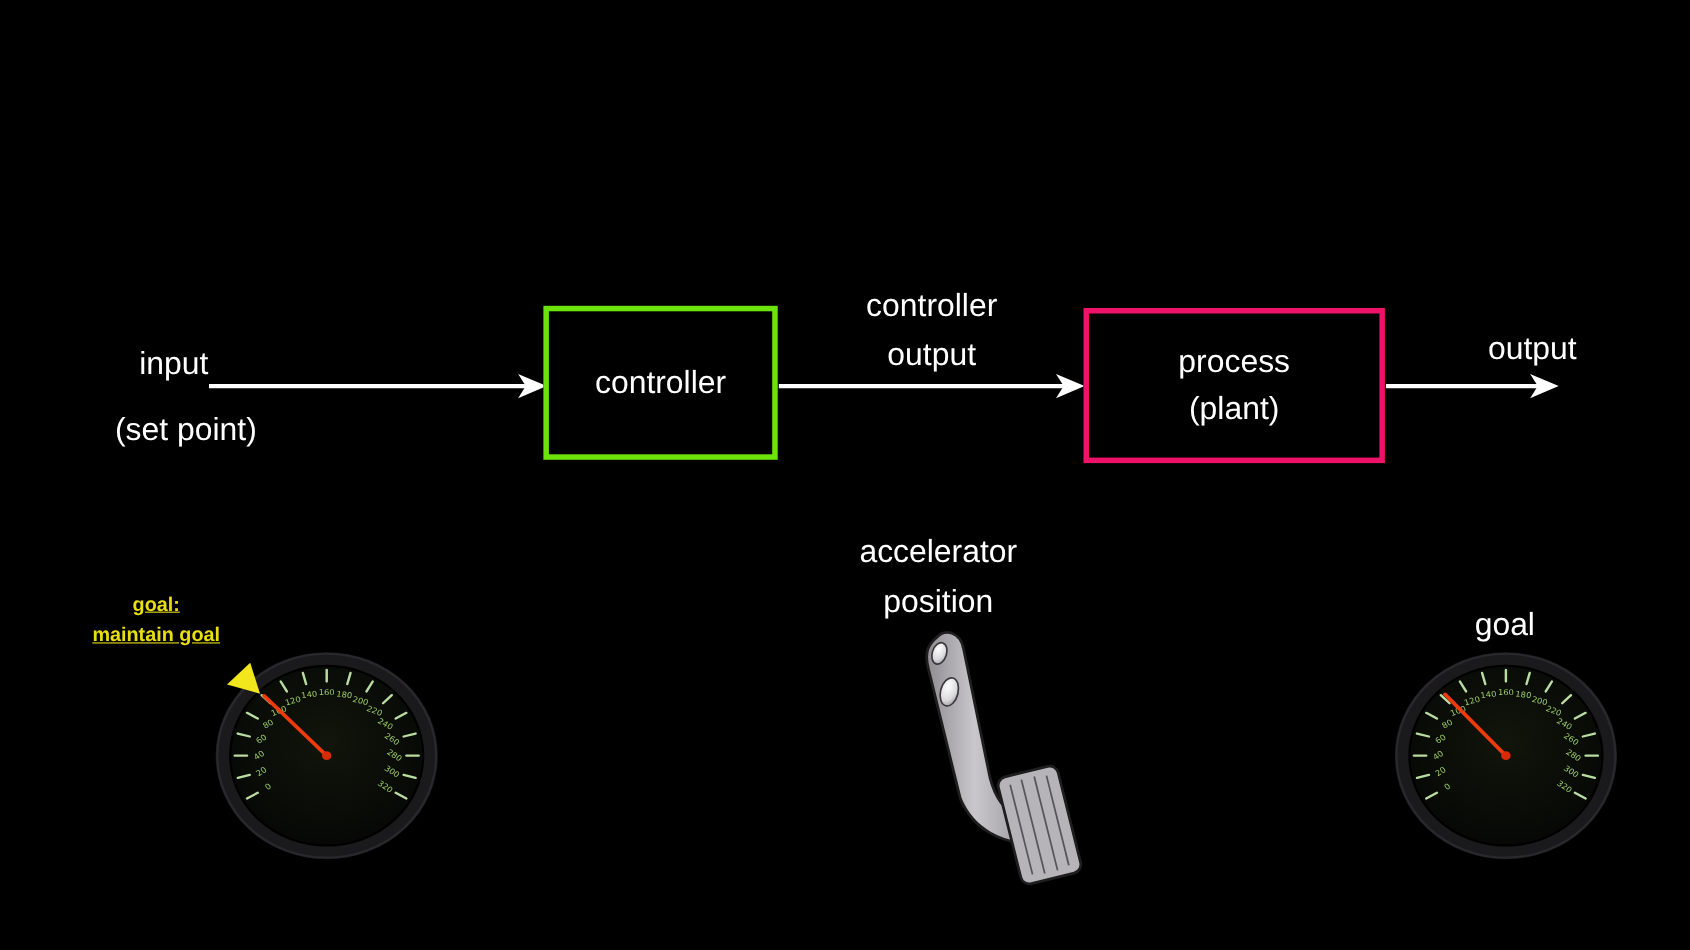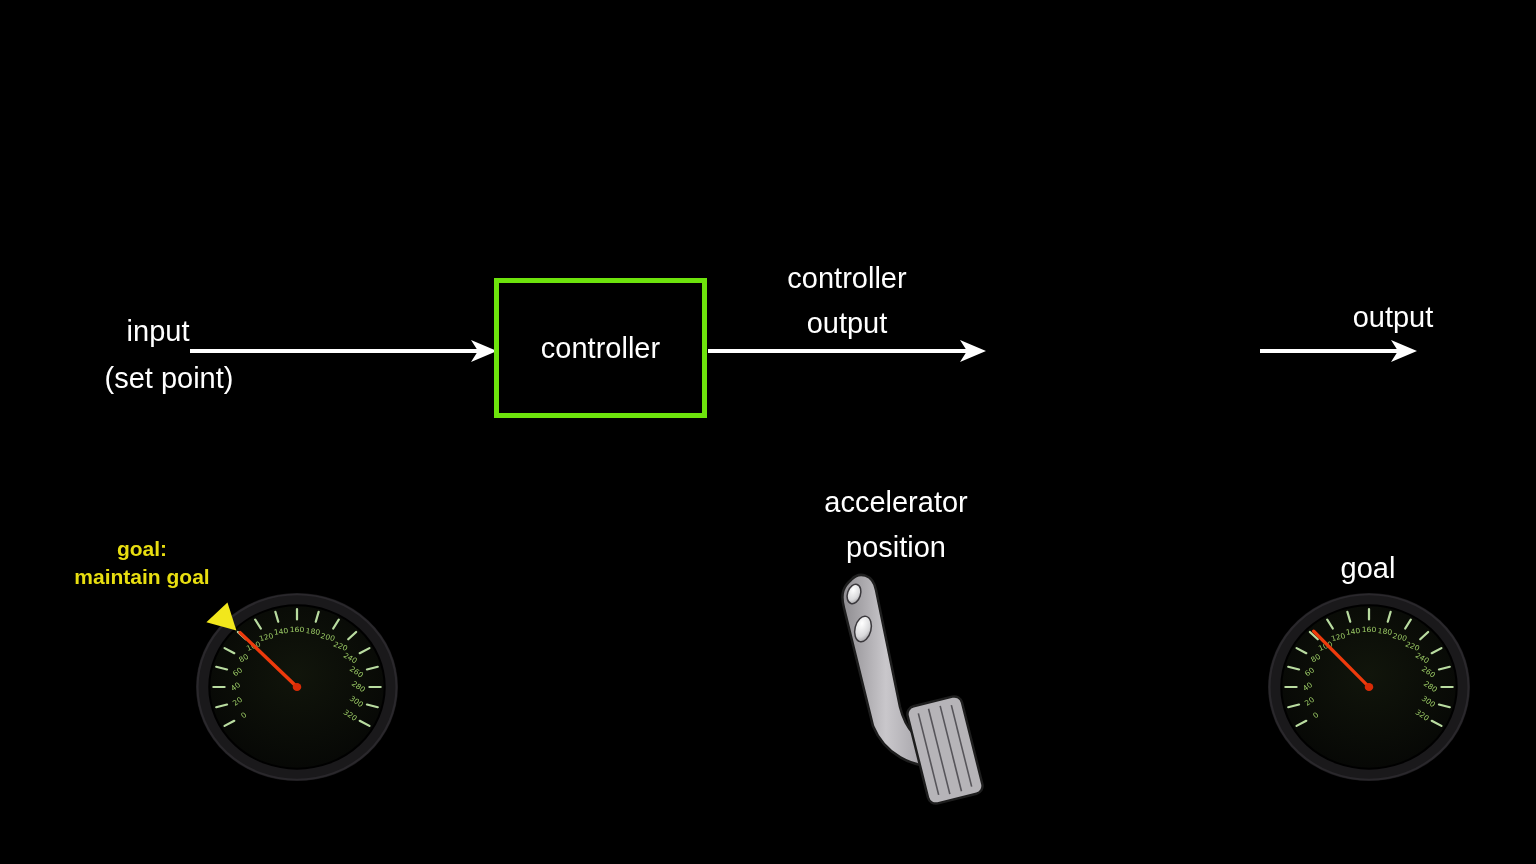--- a/index.html
+++ b/index.html
@@ -2,21 +2,21 @@
 <html><head>
 <meta charset="utf-8">
 <style>
   html,body{margin:0;padding:0;background:#000;}
   .canvas{position:relative;width:1536px;height:864px;background:#000;overflow:hidden;
           font-family:"Liberation Sans",sans-serif;}
   .lbl{position:absolute;color:#fff;font-size:29px;line-height:1.1;text-align:center;
        transform:translate(-50%,-50%);white-space:nowrap;}
   .lbl .ln{display:block;}
   .multiline{line-height:45px;}
-  .goal-lbl{font-size:21px;line-height:28px;font-weight:bold;}
+  .goal-lbl{font-size:18px;line-height:28px;font-weight:bold;text-decoration:underline;}
   .box{position:absolute;box-sizing:border-box;display:flex;flex-direction:column;
        align-items:center;justify-content:center;color:#fff;font-size:29px;line-height:43px;
        background:#000;}
   .overlay{position:absolute;left:0;top:0;}
   .gauge{position:absolute;width:204px;height:190px;}
   .gauge svg{display:block;width:100%;height:100%;}
   .pedal{position:absolute;left:820px;top:560px;}
 </style>
 </head>
 <body>
@@ -32,40 +32,44 @@
       <line x1="708" y1="351" x2="969" y2="351" stroke="#ffffff" stroke-width="4"></line>
       <path d="M986,351 L960,340 L967,351 L960,362 Z" fill="#ffffff"></path>
     </g>
     <g>
       <line x1="1260" y1="351" x2="1400" y2="351" stroke="#ffffff" stroke-width="4"></line>
       <path d="M1417,351 L1391,340 L1398,351 L1391,362 Z" fill="#ffffff"></path>
     </g>
   </svg>
 
   <div class="lbl" style="left:158px;top:332px;">input</div>
-  <div class="lbl" style="left:169px;top:379px;text-align:right;">(set point)</div>
+  <div class="lbl" style="left:169px;top:392px;text-align:right;">(set point)</div>
 
   <div class="box" style="left:494px;top:278px;width:213px;height:140px;border:5px solid #6de30c;">
     <span>controller</span>
   </div>
 
   <div class="lbl multiline" style="left:847px;top:301px;">
     <span class="ln">controller</span>
     <span class="ln">output</span>
   </div>
 
+  <div class="box" style="left:985px;top:280px;width:274px;height:141px;border:5px solid #ee1268;">
+    <span>process</span>
+    <span>(plant)</span>
+  </div>
 
   <div class="lbl" style="left:1393px;top:318px;">output</div>
 
   <div class="lbl goal-lbl" style="left: 142px; top: 563px; color: rgb(232, 222, 16);">
     <span class="ln">goal:</span>
     <span class="ln">maintain goal</span>
   </div>
 
-  <div class="lbl multiline" style="left:853px;top:525px;margin-left:43px;">
+  <div class="lbl multiline" style="left:853px;top:525px;">
     <span class="ln">accelerator</span>
     <span class="ln">position</span>
   </div>
 
   <div class="lbl" style="left:1368px;top:569px;">goal</div>
 
   <div class="gauge" style="left:195px;top:592px;">
       <svg viewBox="0 0 200 200" preserveAspectRatio="none">
         <defs>
           <radialGradient id="set-point-gauge-face" cx="50%" cy="42%" r="62%">

